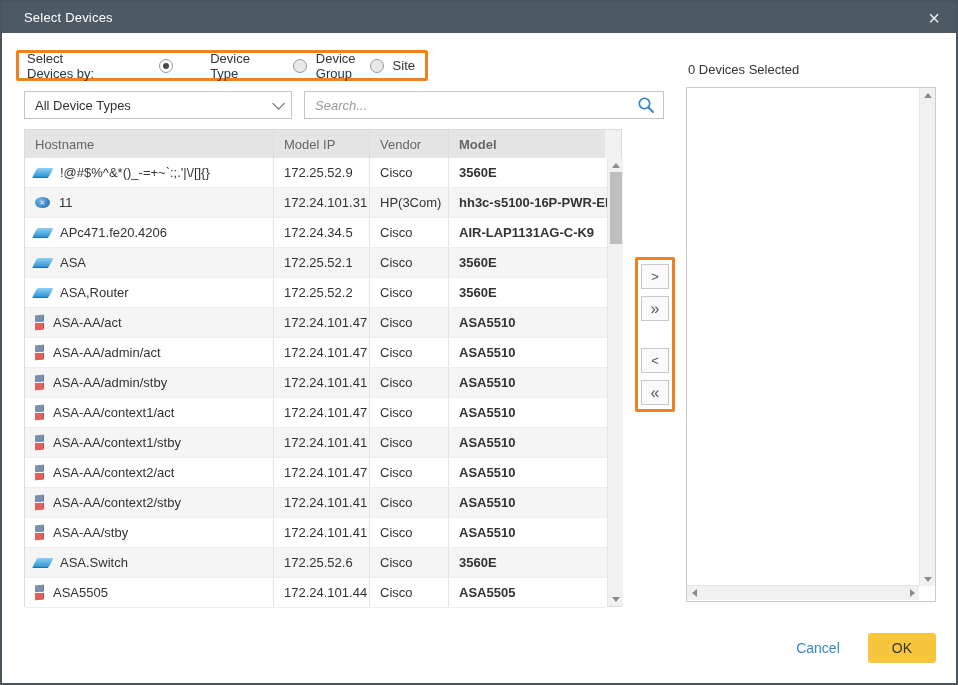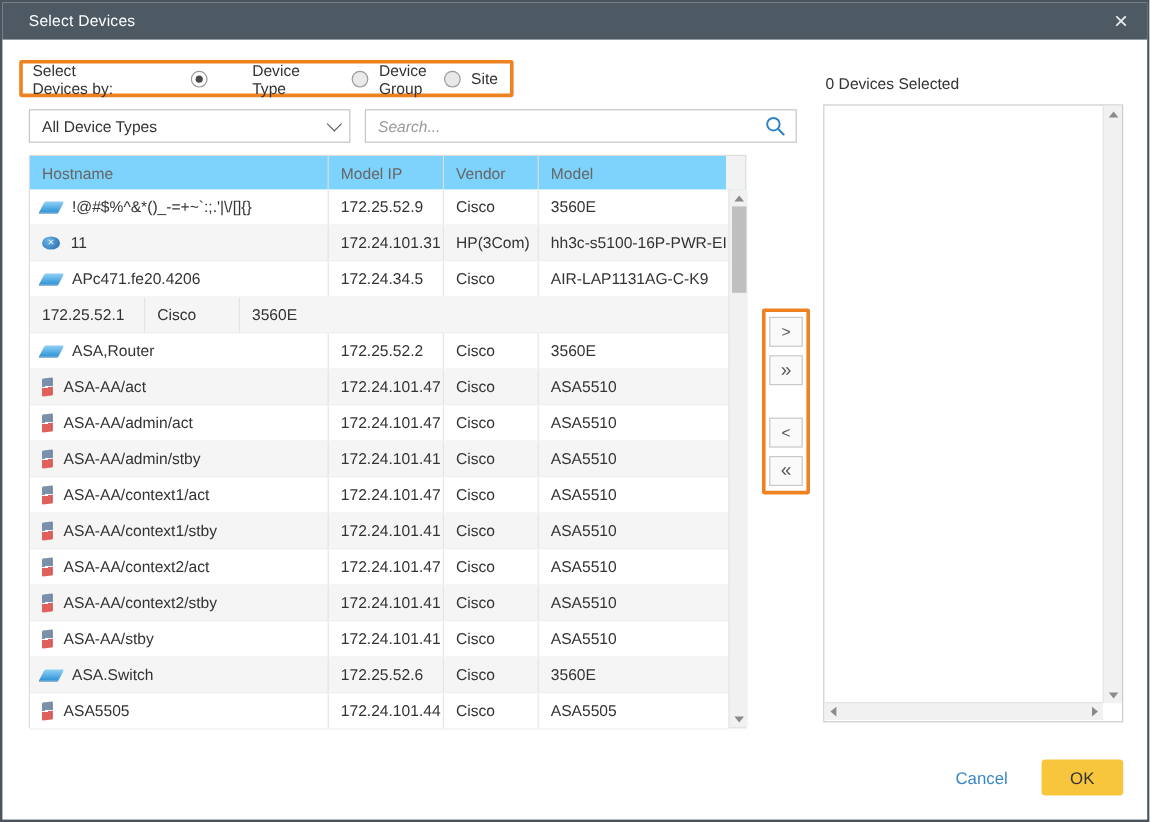--- a/index.html
+++ b/index.html
@@ -70,38 +70,38 @@
     font-family: "Liberation Sans", sans-serif; color: #333;
   }
   .search-box input::placeholder { color: #9a9a9a; font-style: italic; }
   .search-icon { flex: 0 0 auto; cursor: pointer; display: flex; }
 
   
   .device-table {
     position: absolute; left: 22px; top: 127px; width: 598px; height: 478px;
     border: 1px solid #dcdcdc; background: #fff; display: flex; flex-direction: column;
   }
-  .dt-header { display: flex; height: 28px; background: #7dd3fc; flex: 0 0 auto; }
+  .dt-header { display: flex; height: 28px; background: #e5e5e5; flex: 0 0 auto; }
   .dt-header .hcell {
     font-size: 13px; color: #666; display: flex; align-items: center;
     padding-left: 10px; border-right: 1px solid #ddd; height: 100%;
   }
   .dt-body-wrap { display: flex; flex: 1; min-height: 0; }
   .dt-rows { flex: 1; }
   .dt-row { display: flex; height: 30px; background: #fff; border-bottom: 1px solid #eee; cursor: pointer; }
   .dt-row:nth-child(even) { background: #f5f5f5; }
   .dt-row .cell {
     font-size: 13px; color: #333; display: flex; align-items: center;
     padding-left: 10px; overflow: hidden; white-space: nowrap;
     border-right: 1px solid #e4e4e4; height: 100%;
   }
   .col-host  { width: 249px; flex: 0 0 auto; }
   .col-ip    { width: 96px;  flex: 0 0 auto; }
   .col-ven   { width: 79px;  flex: 0 0 auto; }
-  .col-model { width: 158px; flex: 1; border-right: none !important; }
+  .col-model { width: 158px; flex: 1; border-right: none !important; font-weight: bold; }
 
   .dev-icon { display: inline-block; margin-right: 9px; flex: 0 0 auto; }
   .icon-switch {
     width: 16px; height: 9px; border-radius: 1px;
     background: linear-gradient(#8fd0f4, #2f93d8);
     transform: skewX(-28deg); box-shadow: 0 1px 0 #1d6fae;
   }
   .icon-router {
     width: 15px; height: 11px; border-radius: 50%;
     background: radial-gradient(circle at 35% 30%, #6cb4e8, #1f66a8);
@@ -250,20 +250,24 @@
           <div class="dt-row">
             <span class="cell col-host">
               <span class="dev-icon icon-switch"></span>
               <span>APc471.fe20.4206</span>
             </span>
             <span class="cell col-ip">172.24.34.5</span>
             <span class="cell col-ven">Cisco</span>
             <span class="cell col-model">AIR-LAP1131AG-C-K9</span>
           </div>
           <div class="dt-row">
+            <span class="cell col-host">
+              <span class="dev-icon icon-switch"></span>
+              <span>ASA</span>
+            </span>
             <span class="cell col-ip">172.25.52.1</span>
             <span class="cell col-ven">Cisco</span>
             <span class="cell col-model">3560E</span>
           </div>
           <div class="dt-row">
             <span class="cell col-host">
               <span class="dev-icon icon-switch"></span>
               <span>ASA,Router</span>
             </span>
             <span class="cell col-ip">172.25.52.2</span>

